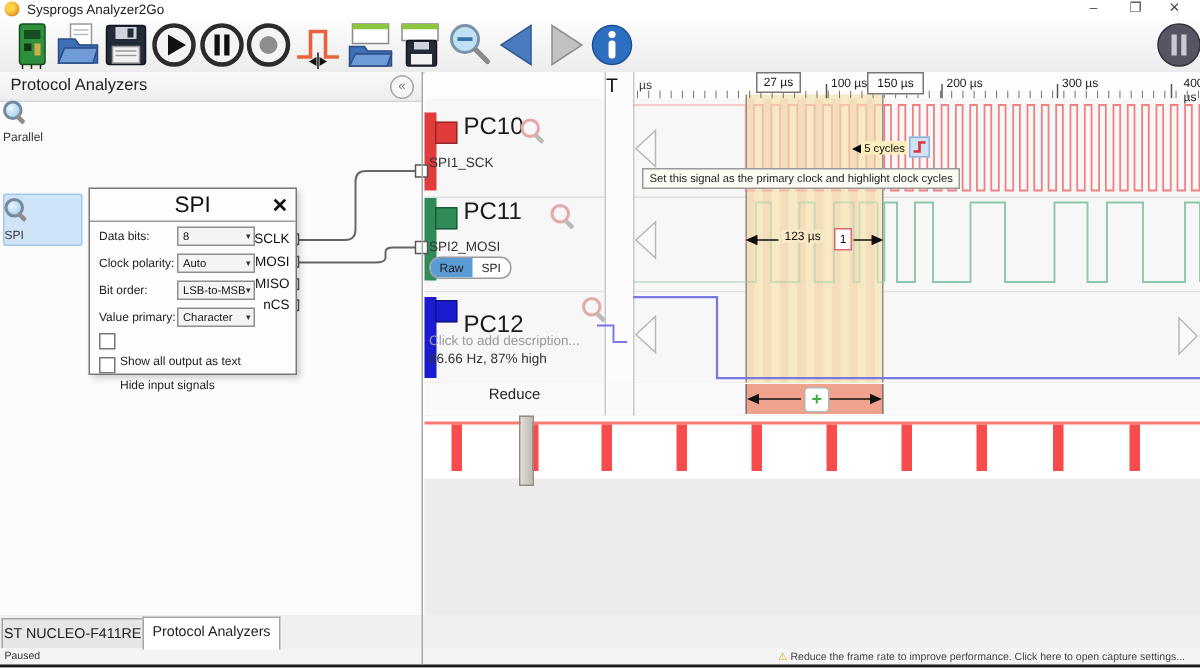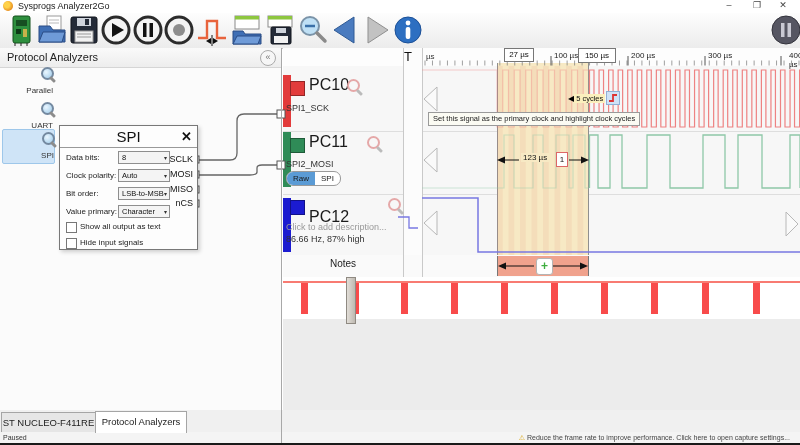--- a/index.html
+++ b/index.html
@@ -17,40 +17,40 @@
            background:linear-gradient(#fdfdfd,#ececec);border-bottom:1px solid #c8c8c8;}
   .tbtn{position:absolute;top:1px;width:32px;height:32px;}
   .tbtn svg{width:100%;height:100%;}
   
   .panel{position:absolute;left:0;top:48px;width:281px;height:362px;background:#fbfbfb;}
   .panel-h{position:absolute;left:0;top:0;width:281px;height:19px;background:linear-gradient(#fafafa,#ededed);
            border-bottom:1px solid #d5d5d5;font-size:11px;color:#222;}
   .panel-h span.t{position:absolute;left:7px;top:3px;}
   .collapse{position:absolute;right:5px;top:2px;width:14px;height:14px;border:1px solid #aaa;border-radius:50%;
             font-size:9px;color:#777;text-align:center;line-height:13px;background:#f6f6f6;}
-  .side-item{position:absolute;left:2px;width:51px;height:33px;text-align:right;}
+  .side-item{position:absolute;left:2px;width:51px;height:33px;text-align:left;}
   .side-item.sel{background:#cfe4f7;border:1px solid #9ec7ea;border-radius:2px;}
   .smag{position:relative;display:inline-block;width:12px;height:12px;margin-top:2px;}
   .smag .lens{position:absolute;left:0;top:0;width:9px;height:9px;border:2px solid #7489a0;border-radius:50%;
               background:radial-gradient(circle at 35% 35%,#eaf6ff,#9cc9e8);}
   .smag .tail{position:absolute;left:10px;top:9px;width:3px;height:7px;background:#8c8c8c;border-radius:1px;
               transform:rotate(-45deg);}
   .side-lab{display:block;font-size:8px;color:#333;margin-top:3px;}
   
   .dlg{position:absolute;left:59px;top:125px;width:137px;height:123px;background:#fdfdfd;
        border:1px solid #787878;box-shadow:2px 2px 4px rgba(0,0,0,.18);z-index:6;}
   .dlg-title{position:absolute;left:0;top:0;width:100%;height:21px;border-bottom:1px solid #999;
              font-size:15px;color:#111;text-align:center;line-height:21px;}
   .dlg-x{position:absolute;right:5px;top:1px;font-size:13px;font-weight:bold;color:#111;line-height:19px;}
   .frow{position:absolute;left:6px;height:13px;font-size:8px;color:#222;line-height:13px;}
   .dd{position:absolute;left:58px;width:52px;height:13px;background:#f4f4f4;border:1px solid #8e8e8e;
       font-size:7.5px;line-height:12px;padding-left:3px;color:#111;box-sizing:border-box;}
   .dd i{position:absolute;right:2px;top:0;font-style:normal;font-size:6px;color:#333;}
   .cb{position:absolute;left:6px;width:9px;height:9px;border:1px solid #777;background:#fff;}
-  .cb-lab{position:absolute;left:20px;font-size:8px;color:#222;}
+  .cb-lab{position:absolute;left:20px;font-size:8px;color:#222;margin-top:14px;}
   .pin-lab{position:absolute;font-size:9px;color:#111;width:42px;text-align:right;left:91px;}
   
   .axisbg{position:absolute;left:283px;top:48px;width:517px;height:18px;background:#fdfdfd;}
   .rowbg{position:absolute;left:283px;width:517px;background:#f7f7f7;border-bottom:1px solid #dedede;}
   .strip{position:absolute;left:283px;width:8px;z-index:3;}
   .chname{position:absolute;font-size:16px;color:#1a1a1a;z-index:3;}
   .chsq{position:absolute;left:290px;width:13px;height:13px;border:1px solid rgba(0,0,0,.35);z-index:3;}
   .chdesc{position:absolute;left:286px;font-size:9px;color:#333;z-index:3;}
   .cmag{position:relative;display:inline-block;width:16px;height:16px;}
   .cmag .lens{position:absolute;left:0;top:0;width:9px;height:9px;border:2.5px solid #e5a8a8;border-radius:50%;}
@@ -214,24 +214,20 @@
   
   <div class="panel">
     <div class="panel-h">
       <span class="t">Protocol Analyzers</span>
       <span class="collapse">«</span>
     </div>
     <div class="side-item" style="top:17px">
       <span class="smag"><span class="lens"></span><span class="tail"></span></span>
       <span class="side-lab">Parallel</span>
     </div>
-    <div class="side-item" style="top:52px">
-      <span class="smag"><span class="lens"></span><span class="tail"></span></span>
-      <span class="side-lab">UART</span>
-    </div>
     <div class="side-item sel" style="top:81px">
       <span class="smag"><span class="lens"></span><span class="tail"></span></span>
       <span class="side-lab">SPI</span>
     </div>
   </div>
 
   
   <div class="dlg">
     <div class="dlg-title">SPI</div>
     <span class="dlg-x">✕</span>
@@ -292,21 +288,21 @@
   </div>
 
   <div class="chsq" style="top: 200px; background: rgb(27, 27, 208);"></div>
   <span class="chname" style="left:309px;top:208px">PC12</span>
   <span class="cmag abs" style="left:347px;top:198px;z-index:3"><span class="lens"></span><span class="tail"></span></span>
   <span class="chdesc" style="top:222px;color:#999">Click to add description...</span>
   <span class="chdesc" style="top:234px">86.66 Hz, 87% high</span>
 
   
   <div class="notesrow"></div>
-  <span class="noteslab">Notes</span>
+  <span class="noteslab">Reduce</span>
   <div class="salmon"></div>
   <div class="plusbtn">+</div>
   <div class="minimap"></div>
   <div class="mmline"></div>
   <div id="mbars">
       <div class="mbar" style="left: 301px; background: rgb(248, 75, 75);"></div>
       <div class="mbar" style="left: 352px; background: rgb(248, 75, 75);"></div>
       <div class="mbar" style="left: 401px; background: rgb(248, 75, 75);"></div>
       <div class="mbar" style="left: 451px; background: rgb(248, 75, 75);"></div>
       <div class="mbar" style="left: 501px; background: rgb(248, 75, 75);"></div>

